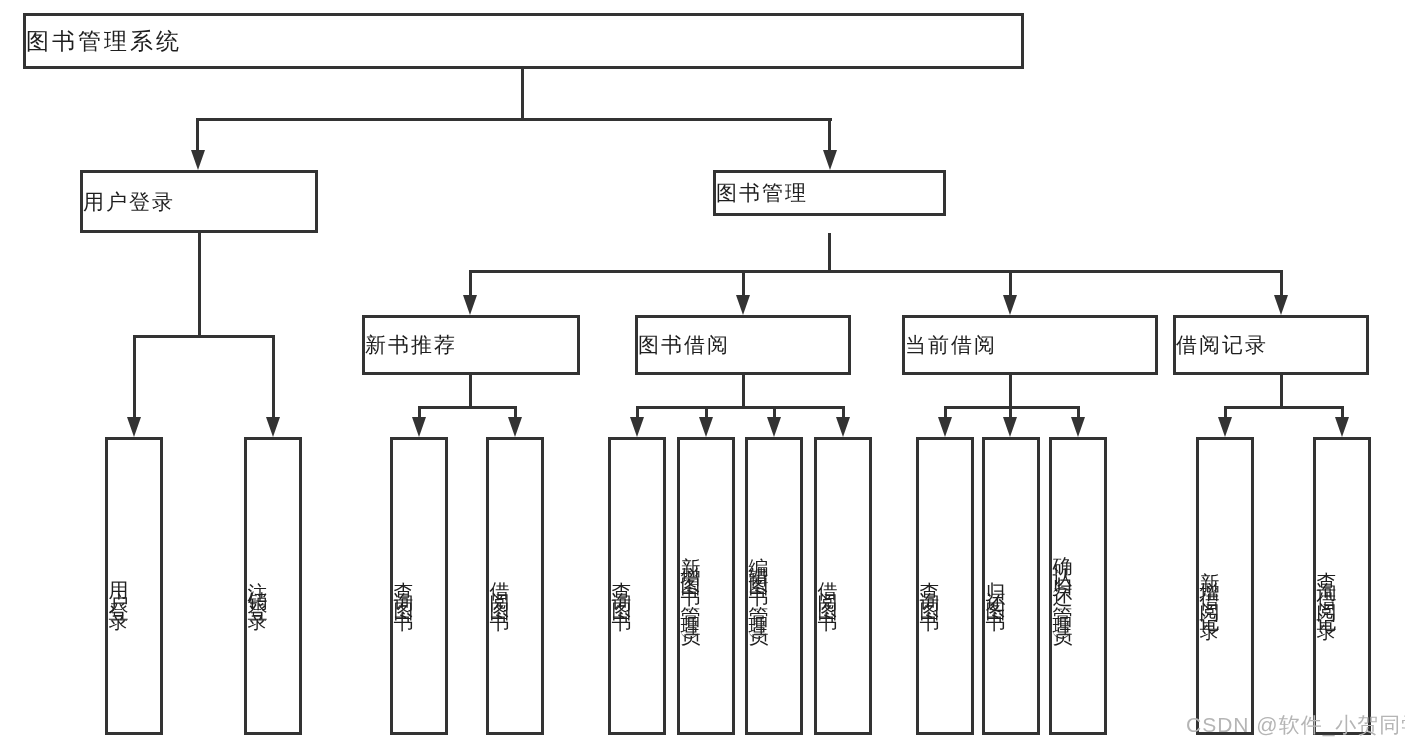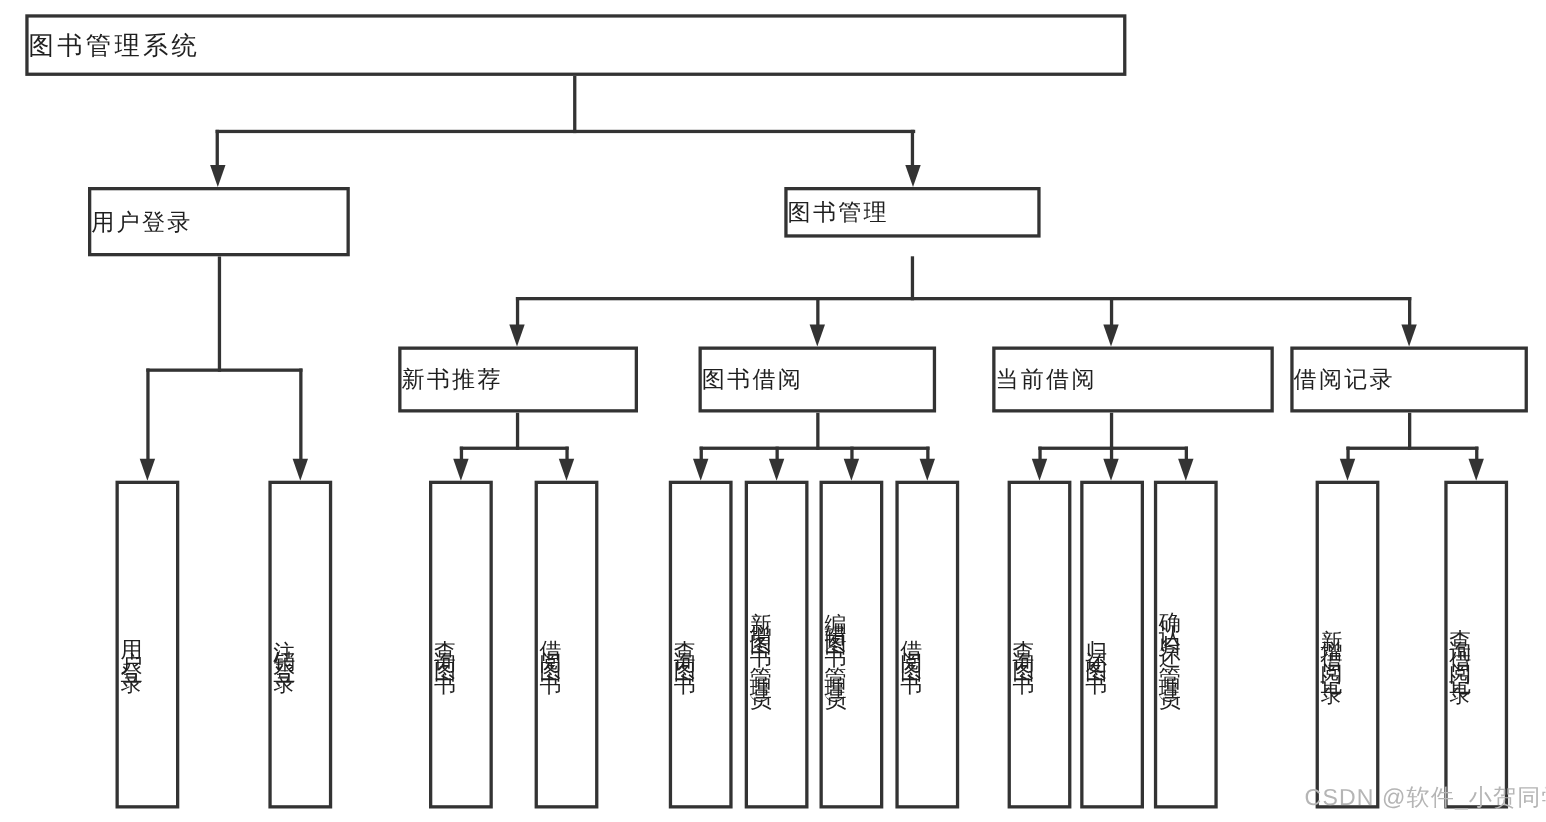--- a/index.html
+++ b/index.html
@@ -85,21 +85,21 @@
   </div>
 
   <div class="box" style="left:635px;top:315px;width:216px;height:60px">
     <span>图书借阅</span>
   </div>
 
   <div class="box" style="left:902px;top:315px;width:256px;height:60px">
     <span>当前借阅</span>
   </div>
 
-  <div class="box" style="left:1173px;top:315px;width:216px;height:60px">
+  <div class="box" style="left:1173px;top:315px;width:196px;height:60px">
     <span>借阅记录</span>
   </div>
 
   <div class="box" style="left:105px;top:437px;width:58px;height:298px">
     <span class="vtext">用户登录</span>
   </div>
 
   <div class="box" style="left:244px;top:437px;width:58px;height:298px">
     <span class="vtext">注销登录</span>
   </div>

